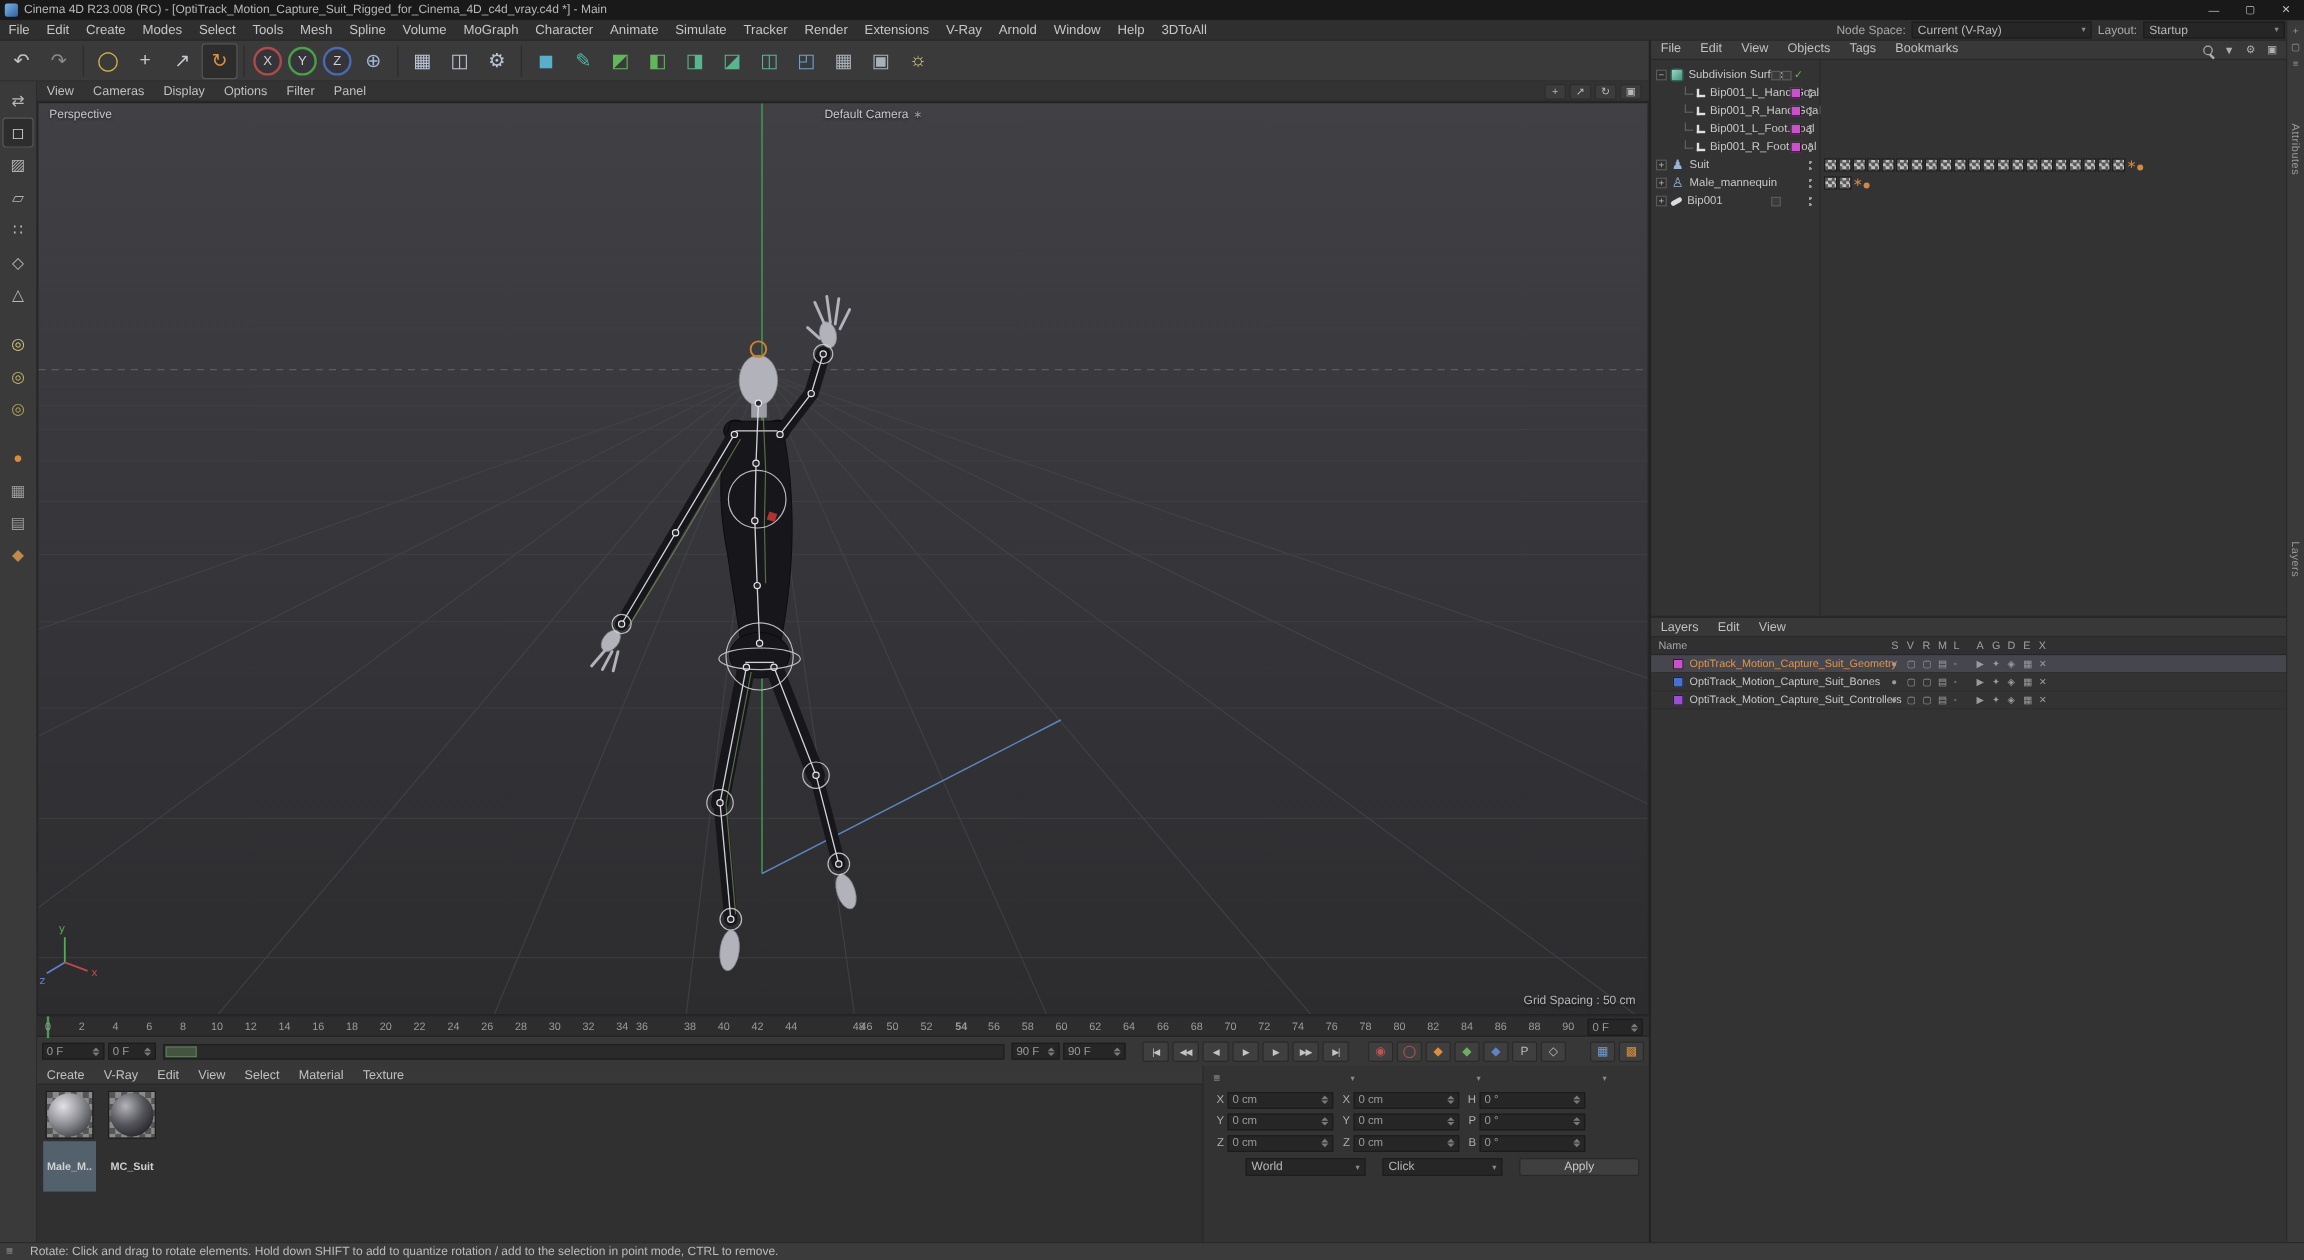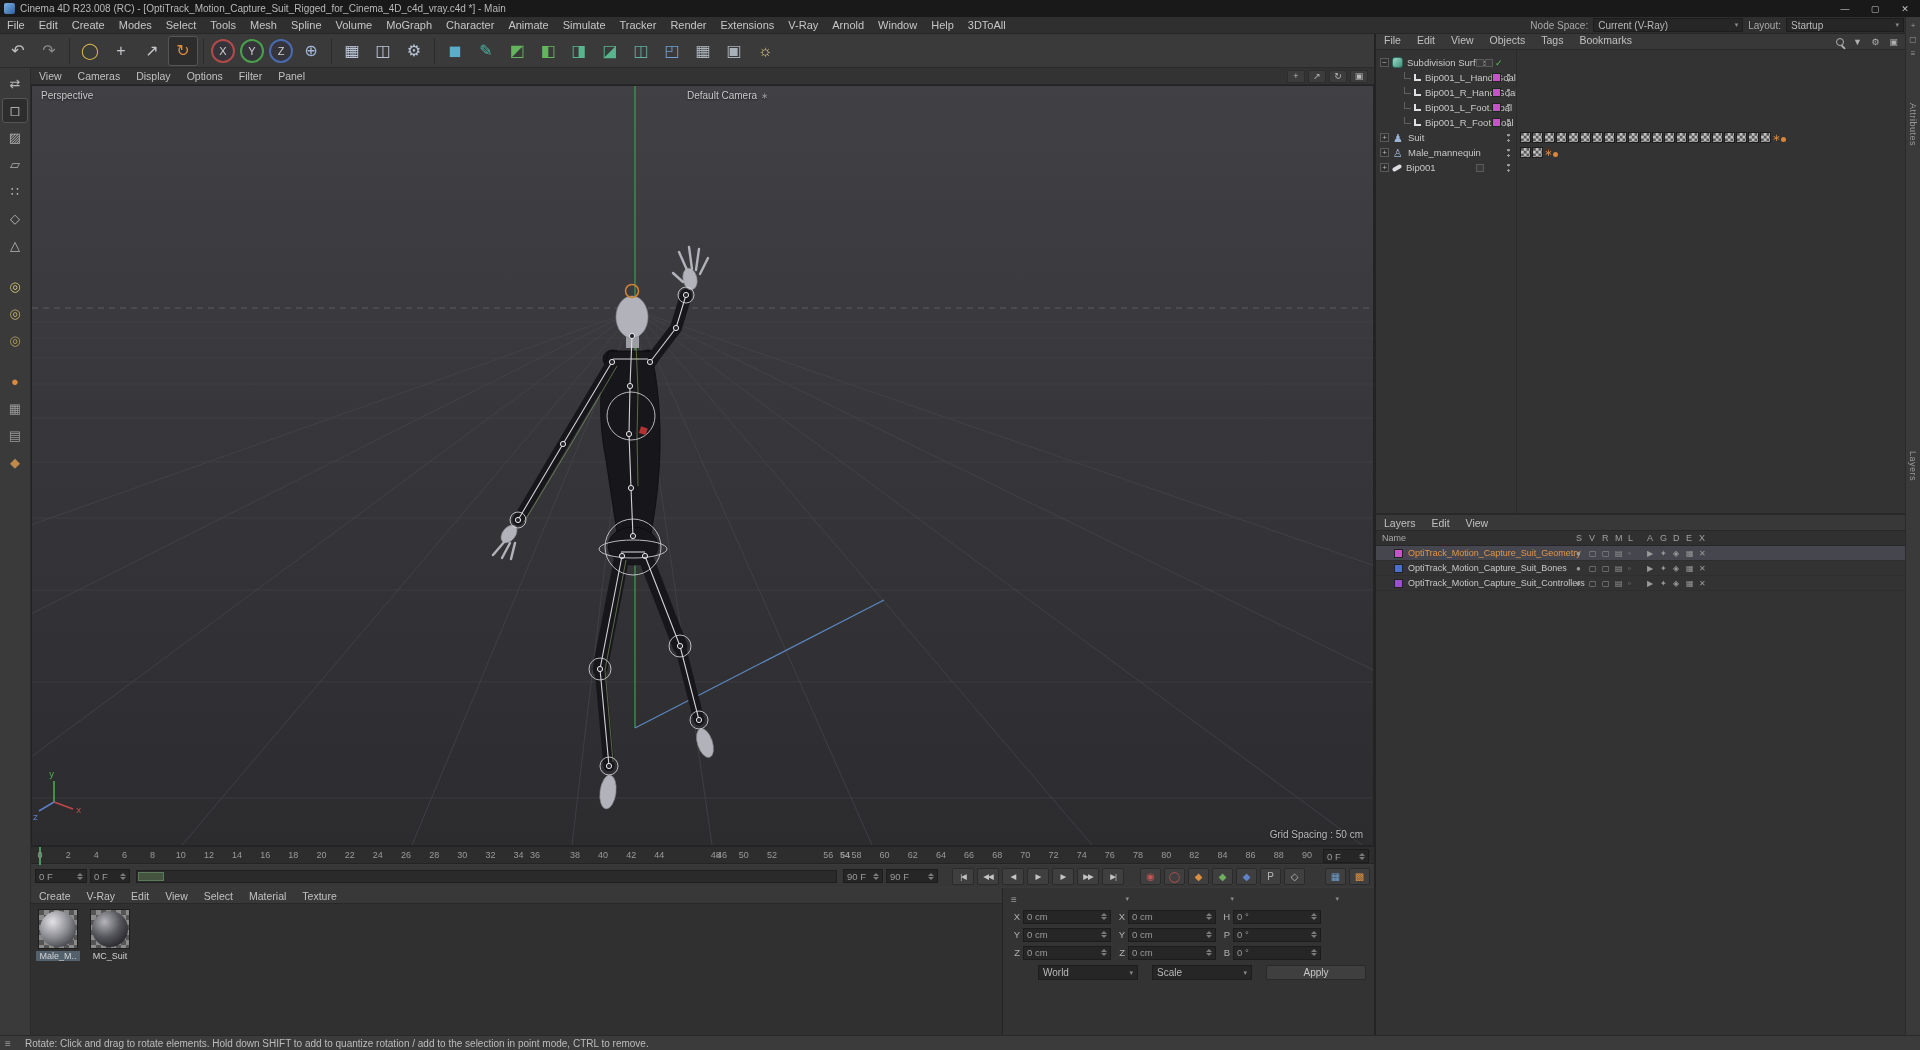--- a/index.html
+++ b/index.html
@@ -75,21 +75,21 @@
   .bottom-row { position:absolute; left:0; top:820px; width:1343px; bottom:0; display:flex; }
   .panel-menubar { height:16px; background:#383838; border-bottom:1px solid #282828; display:flex; align-items:center; font-size:10.5px; flex:0 0 auto; }
   .panel-menu { padding:0 8px; color:#c0c0c0; white-space:nowrap; }
   .materials { width:1016px; background:#333; border-right:1px solid #242424; display:flex; flex-direction:column; }
   .mat-area { flex:1; display:flex; align-items:flex-start; padding:5px 4px; gap:6px; background:#303030; }
   .mat { width:46px; display:flex; flex-direction:column; align-items:center; }
   .mat-thumb { width:40px; height:40px; border:1px solid #1e1e1e; position:relative; background:repeating-conic-gradient(#8a8a8a 0% 25%, #555 25% 50%) 0 0/10px 10px; }
   .sphere { position:absolute; left:1px; top:1px; right:1px; bottom:1px; border-radius:50%; }
   .sphere.light { background:radial-gradient(circle at 35% 30%, #e2e2e6, #8f8f96 45%, #45454c 80%, #2e2e33); }
   .sphere.dark  { background:radial-gradient(circle at 35% 30%, #b4b4ba, #55555c 45%, #26262b 80%, #1b1b1f); }
-  .mat-label { margin-top:2px; font-size:9px; color:#d0d0d0; padding:0 3px; max-width:46px; overflow:hidden; white-space:nowrap; }
+  .mat-label { margin-top:2px; font-size:9px; color:#d0d0d0; padding:16px 3px; max-width:46px; overflow:hidden; white-space:nowrap;font-weight:bold; }
   .mat.selected .mat-label { background:#53616d; }
 
   .coords { flex:1; background:#333; padding:4px 8px; font-size:10px; }
   .coord-hdr { display:flex; align-items:center; gap:5px; height:14px; margin-bottom:3px; }
   .burger { font-size:10px; color:#9a9a9a; width:13px; }
   .hdr-dd { width:100px; height:12px; display:flex; align-items:center; justify-content:flex-end; color:#8a8a8a; font-size:7px; }
   .coord-grid { display:flex; gap:5px; }
   .coord-col { display:flex; flex-direction:column; gap:3px; width:100px; }
   .coord-row { display:flex; align-items:center; gap:3px; height:15px; }
   .coord-row .lbl { width:9px; text-align:right; color:#b0b0b0; font-size:9.5px; flex:0 0 auto; }
@@ -506,21 +506,21 @@
         <span class="tick" style="left: 487.618px;">34</span>
         <span class="tick" style="left: 504px;">36</span>
         <span class="tick" style="left: 543.926px;">38</span>
         <span class="tick" style="left: 572.08px;">40</span>
         <span class="tick" style="left: 600.234px;">42</span>
         <span class="tick" style="left: 628.388px;">44</span>
         <span class="tick" style="left: 691px;">46</span>
         <span class="tick" style="left: 684.696px;">48</span>
         <span class="tick" style="left: 712.85px;">50</span>
         <span class="tick" style="left: 741.004px;">52</span>
-        <span class="tick" style="left: 814px; font-weight: bold;">54</span>
+        <span class="tick" style="left: 770px; font-weight: bold;">54</span>
         <span class="tick" style="left: 797.312px;">56</span>
         <span class="tick" style="left: 825.466px;">58</span>
         <span class="tick" style="left: 853.62px;">60</span>
         <span class="tick" style="left: 881.774px;">62</span>
         <span class="tick" style="left: 909.928px;">64</span>
         <span class="tick" style="left: 938.082px;">66</span>
         <span class="tick" style="left: 966.236px;">68</span>
         <span class="tick" style="left: 994.39px;">70</span>
         <span class="tick" style="left: 1022.54px;">72</span>
         <span class="tick" style="left: 1050.7px;">74</span>
@@ -736,21 +736,21 @@
               </div>
             </div>
           </div>
           <div class="coord-foot">
             <span class="burger"></span>
             <div class="dd">
               <span>World</span>
               <span class="caret">▾</span>
             </div>
             <div class="dd">
-              <span>Scale</span>
+              <span>Click</span>
               <span class="caret">▾</span>
             </div>
             <div class="apply-btn">Apply</div>
           </div>
         </div>
     </div>
   </div>
 
   <div class="right-panel">
     <div class="panel-menubar">

